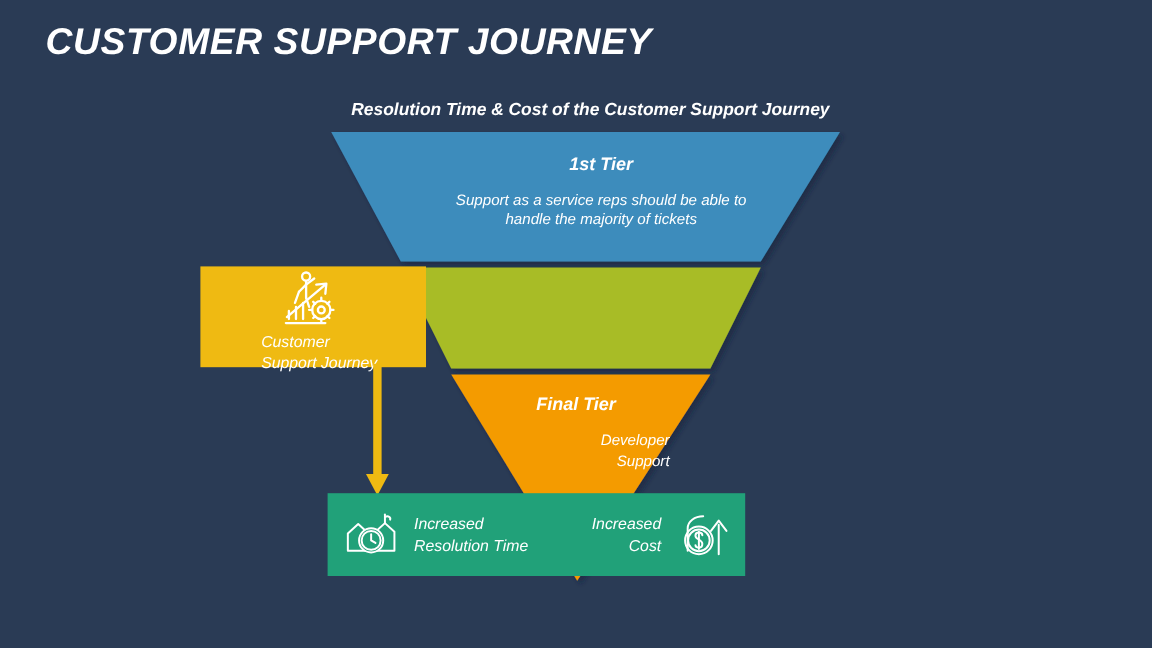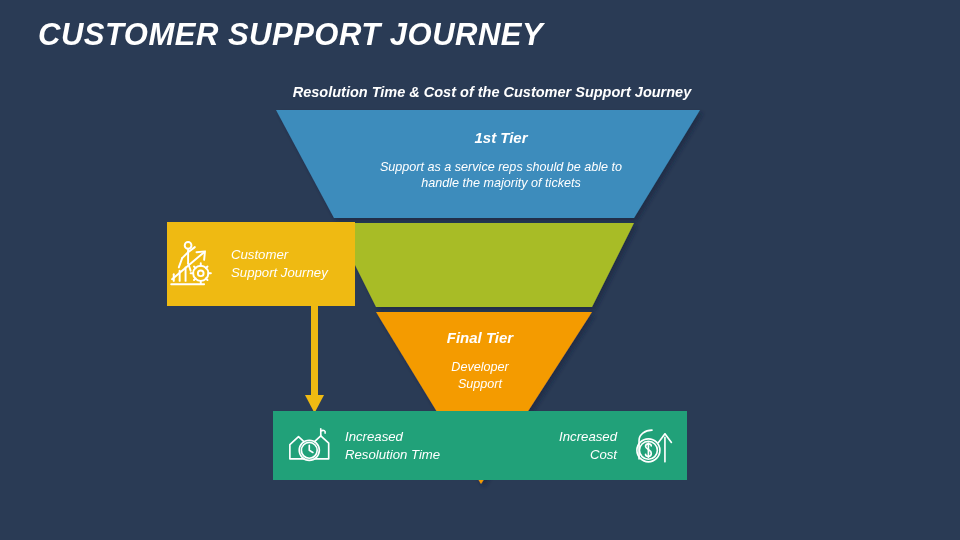--- a/index.html
+++ b/index.html
@@ -66,33 +66,34 @@
   }
   .tier-desc {
     font-size: 12.6px;
     line-height: 1.32;
     margin: 12px;
   }
   #tier1-text { left: 301px; top: 130px; width: 400px; }
   #tier2-text { left: 340px; top: 243px; width: 280px; }
   #tier3-text { left: 390px; top: 330px; width: 180px; }
   #tier3-text .tier-heading { font-size: 15px; margin-bottom: 9px; }
-  #tier3-text .tier-desc { line-height: 1.38; }
+  #tier3-text .tier-desc { line-height: 1.38; text-align: right; }
 
   
   .callout-yellow {
     position: absolute;
     left: 167px;
     top: 222px;
     width: 188px;
     height: 84px;
     background: #efba12;
     display: flex;
     align-items: center;
     box-sizing: border-box;
+    flex-direction: column;
   }
   .callout-yellow .cy-icon {
     width: 54px;
     height: 54px;
     flex: 0 0 54px;
     display: block;
   }
   .callout-yellow .cy-label {
     color: #ffffff;
     font-size: 13.2px;
@@ -108,21 +109,21 @@
     top: 303px;
     width: 28px;
     height: 112px;
   }
 
   
   .bottom-bar {
     position: absolute;
     left: 273px;
     top: 411px;
-    width: 414px;
+    width: 348px;
     height: 69px;
     background: #21a179;
   }
   .bottom-item {
     position: absolute;
     top: 0;
     height: 69px;
     display: flex;
     align-items: center;
   }

